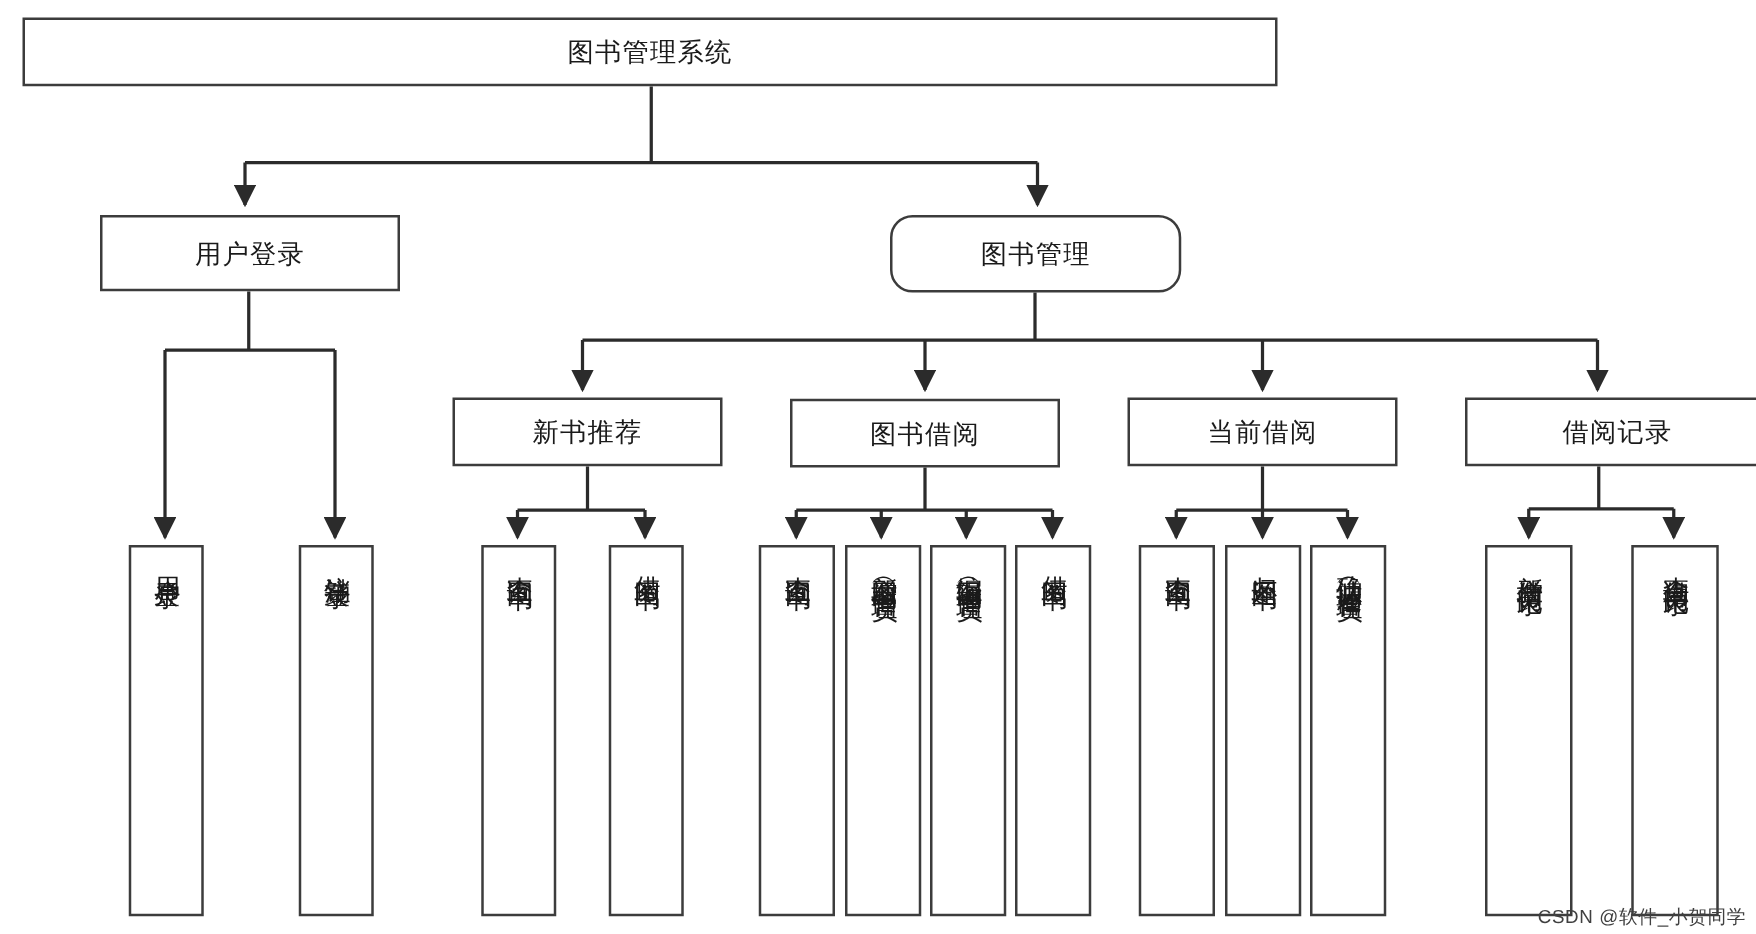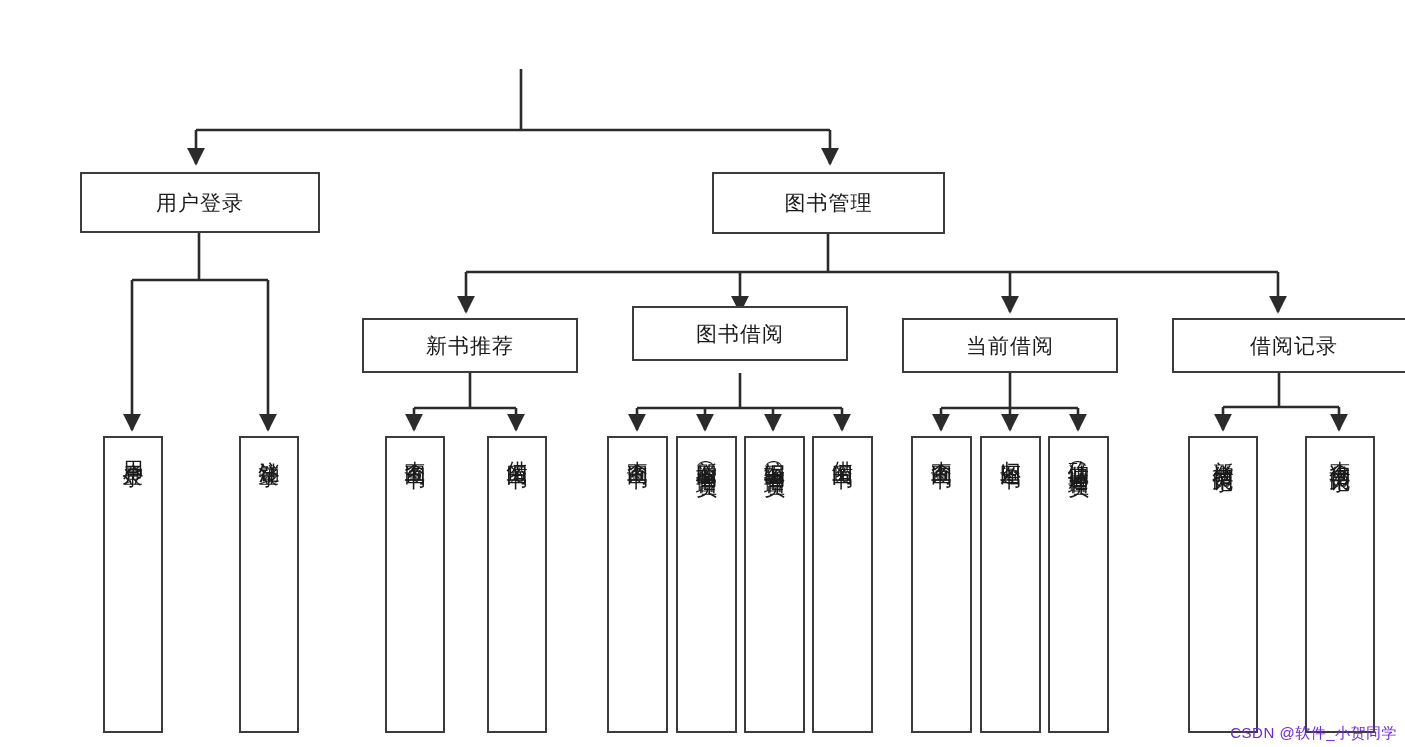--- a/index.html
+++ b/index.html
@@ -52,21 +52,21 @@
     line-height: 1.14;
     letter-spacing: 2.5px;
     white-space: nowrap;
     color: #1a1a1a;
   }
   #watermark {
     position: absolute;
     right: 8px;
     bottom: 4px;
     font-size: 15px;
-    color: #6d28d9;
+    color: #404040;
     letter-spacing: 0.5px;
     white-space: nowrap;
   }
 </style>
 </head>
 <body>
 
 <div id="canvas">
 
   <svg id="edges" viewBox="0 0 1405 747" xmlns="http://www.w3.org/2000/svg">
@@ -112,32 +112,35 @@
       <path d="M 1010 408 L 1010 430" marker-end="url(#arw)"></path>
       <path d="M 1078 408 L 1078 430" marker-end="url(#arw)"></path>
 
       <path d="M 1279 373 L 1279 407"></path>
       <path d="M 1223 407 L 1339 407"></path>
       <path d="M 1223 407 L 1223 430" marker-end="url(#arw)"></path>
       <path d="M 1339 407 L 1339 430" marker-end="url(#arw)"></path>
     </g>
   </svg>
 
+  <div class="node horiz" style="left:18px; top:14px; width:1004px; height:55px;">
+    <span>图书管理系统</span>
+  </div>
 
   <div class="node horiz" style="left:80px; top:172px; width:240px; height:61px;">
     <span>用户登录</span>
   </div>
-  <div class="node horiz" style="left:712px; top:172px; width:233px; height:62px;">
+  <div class="node horiz" style="left:712px; top:172px; width:233px; height:62px;border-radius:18px;">
     <span>图书管理</span>
   </div>
 
   <div class="node horiz" style="left:362px; top:318px; width:216px; height:55px;justify-content:center;">
     <span>新书推荐</span>
   </div>
-  <div class="node horiz" style="left:632px; top:306px; width:216px; height:55px;">
+  <div class="node horiz" style="left:632px; top:319px; width:216px; height:55px;">
     <span>图书借阅</span>
   </div>
   <div class="node horiz" style="left:902px; top:318px; width:216px; height:55px;">
     <span>当前借阅</span>
   </div>
   <div class="node horiz" style="left:1172px; top:318px; width:244px; height:55px;">
     <span>借阅记录</span>
   </div>
 
   <div class="node vert" style="left:103px; top:436px; width:60px; height:297px;">

